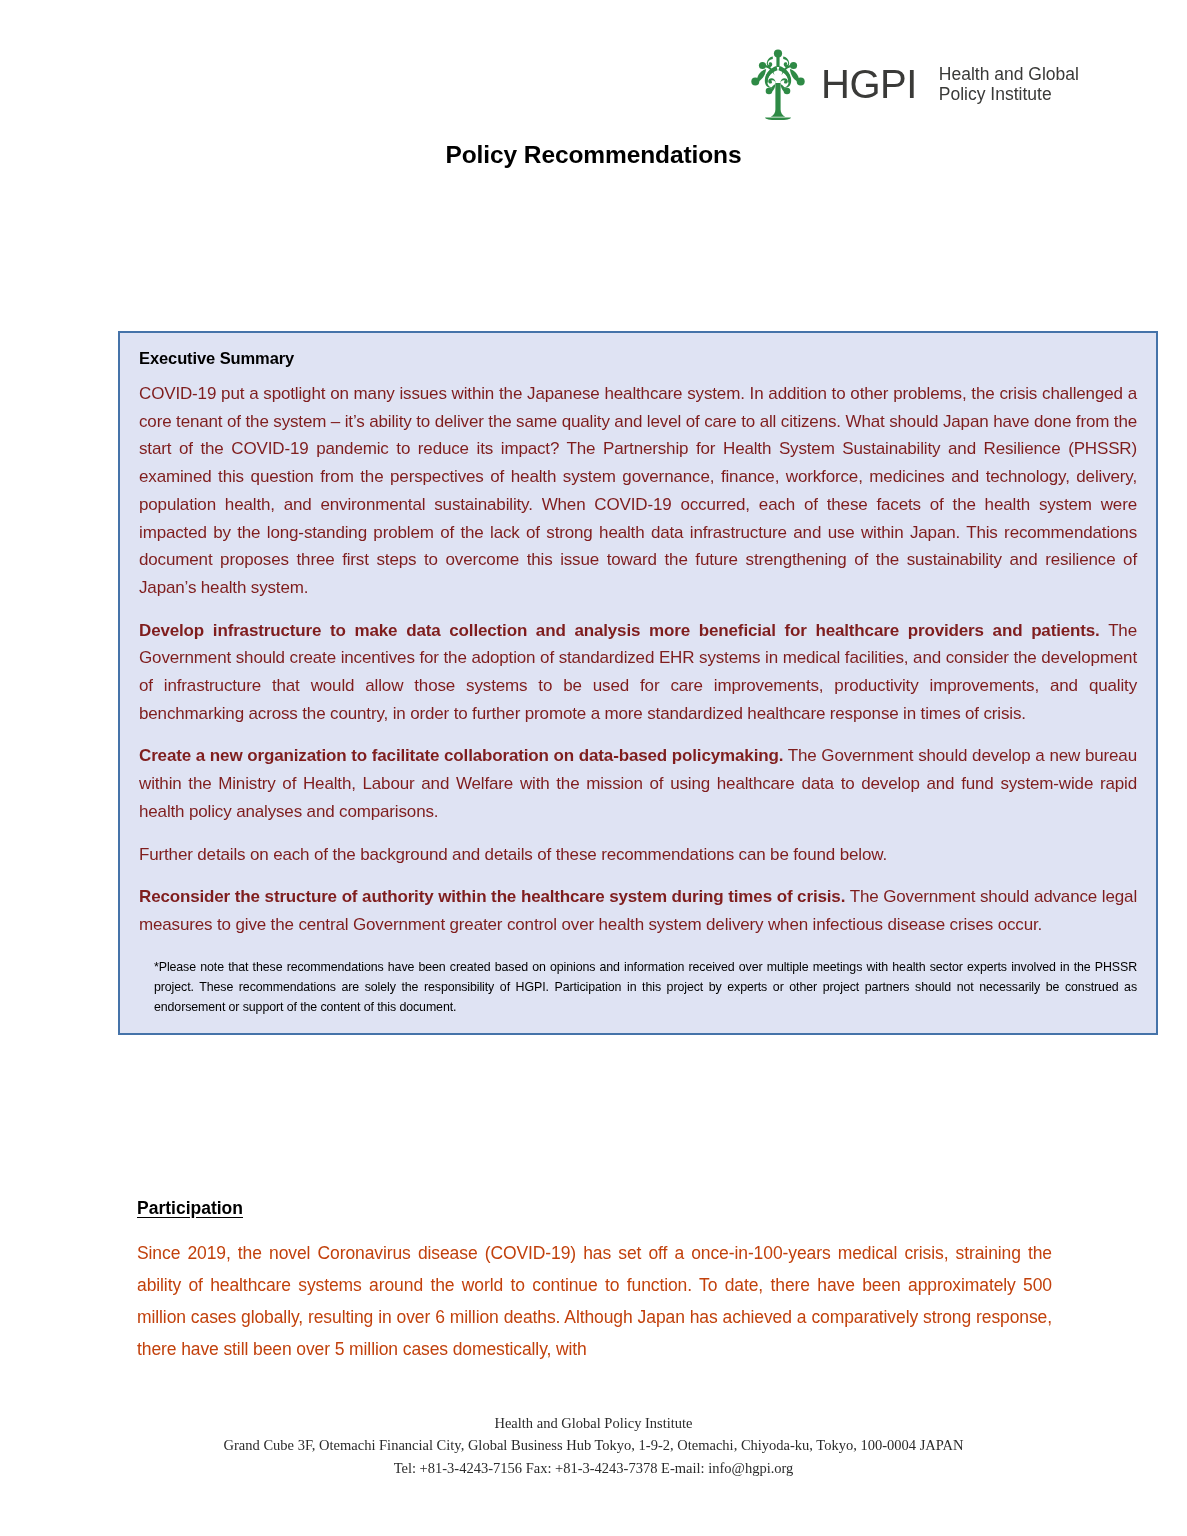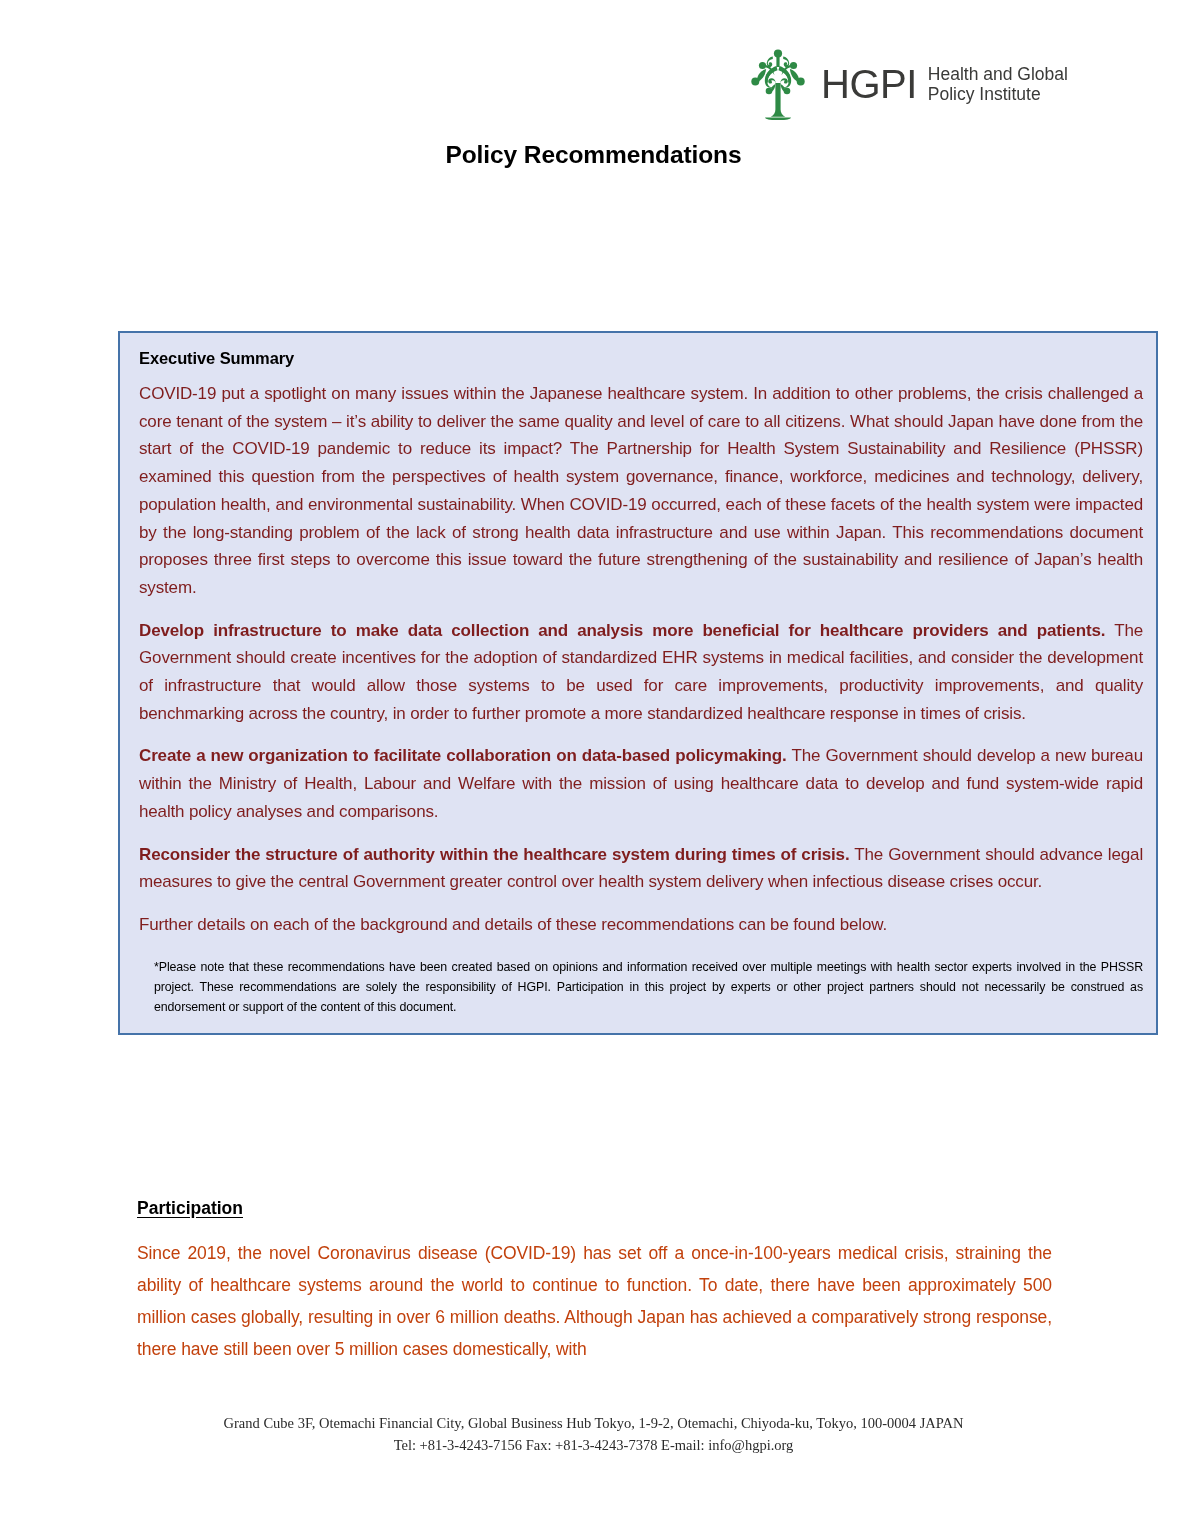--- a/index.html
+++ b/index.html
@@ -34,21 +34,21 @@
     gap: 10px;
   }
   .logo-tree {
     width: 66px;
     height: 74px;
     flex: 0 0 auto;
   }
   .logo-wordmark {
     display: flex;
     align-items: center;
-    gap: 9px;
+    gap: 20px;
   }
   .logo-hgpi {
     font-family: "Liberation Sans", sans-serif;
     font-size: 40px;
     font-weight: 400;
     letter-spacing: -0.5px;
     color: #3a3a38;
     line-height: 1;
   }
   .logo-sub {
@@ -87,21 +87,21 @@
 
   
   .exec-box {
     position: absolute;
     top: 331px;
     left: 118px;
     width: 1040px;
     box-sizing: border-box;
     background: #dfe3f3;
     border: 2px solid #4573a9;
-    padding: 14px 13px 14px 19px;
+    padding: 14px 19px 14px 19px;
   }
   .exec-heading {
     font-size: 16.5px;
     font-weight: bold;
     color: #000;
     margin: 2px 0 12px 0;
     letter-spacing: -0.1px;
   }
   .exec-p {
     font-size: 17px;
@@ -222,30 +222,31 @@
     <p class="exec-p">
       <b></b><span>COVID-19 put a spotlight on many issues within the Japanese healthcare system. In addition to other problems, the crisis challenged a core tenant of the system – it’s ability to deliver the same quality and level of care to all citizens. What should Japan have done from the start of the COVID-19 pandemic to reduce its impact? The Partnership for Health System Sustainability and Resilience (PHSSR) examined this question from the perspectives of health system governance, finance, workforce, medicines and technology, delivery, population health, and environmental sustainability. When COVID-19 occurred, each of these facets of the health system were impacted by the long-standing problem of the lack of strong health data infrastructure and use within Japan. This recommendations document proposes three first steps to overcome this issue toward the future strengthening of the sustainability and resilience of Japan’s health system.</span>
     </p>
     <p class="exec-p">
       <b>Develop infrastructure to make data collection and analysis more beneficial for healthcare providers and patients.</b><span> The Government should create incentives for the adoption of standardized EHR systems in medical facilities, and consider the development of infrastructure that would allow those systems to be used for care improvements, productivity improvements, and quality benchmarking across the country, in order to further promote a more standardized healthcare response in times of crisis.</span>
     </p>
     <p class="exec-p">
       <b>Create a new organization to facilitate collaboration on data-based policymaking.</b><span> The Government should develop a new bureau within the Ministry of Health, Labour and Welfare with the mission of using healthcare data to develop and fund system-wide rapid health policy analyses and comparisons.</span>
     </p>
     <p class="exec-p">
+      <b></b><span>Further details on each of the background and details of these recommendations can be found below.</span>
+    </p>
+    <p class="exec-p">
       <b>Reconsider the structure of authority within the healthcare system during times of crisis.</b><span> The Government should advance legal measures to give the central Government greater control over health system delivery when infectious disease crises occur.</span>
-    </p>
-    <p class="exec-p">
-      <b></b><span>Further details on each of the background and details of these recommendations can be found below.</span>
     </p>
 
     <div class="exec-note">*Please note that these recommendations have been created based on opinions and information received over multiple meetings with health sector experts involved in the PHSSR project. These recommendations are solely the responsibility of HGPI. Participation in this project by experts or other project partners should not necessarily be construed as endorsement or support of the content of this document.</div>
   </div>
 
   <div class="section-heading">Participation</div>
   <div class="body-p">Since 2019, the novel Coronavirus disease (COVID-19) has set off a once-in-100-years medical crisis, straining the ability of healthcare systems around the world to continue to function. To date, there have been approximately 500 million cases globally, resulting in over 6 million deaths. Although Japan has achieved a comparatively strong response, there have still been over 5 million cases domestically, with</div>
 
   <div class="footer">
+    <div>Health and Global Policy Institute</div>
     <div>Grand Cube 3F, Otemachi Financial City, Global Business Hub Tokyo, 1-9-2, Otemachi, Chiyoda-ku, Tokyo, 100-0004 JAPAN</div>
     <div>Tel: +81-3-4243-7156  Fax: +81-3-4243-7378    E-mail: info@hgpi.org</div>
   </div>
 
 </div>
 
 </body></html>

